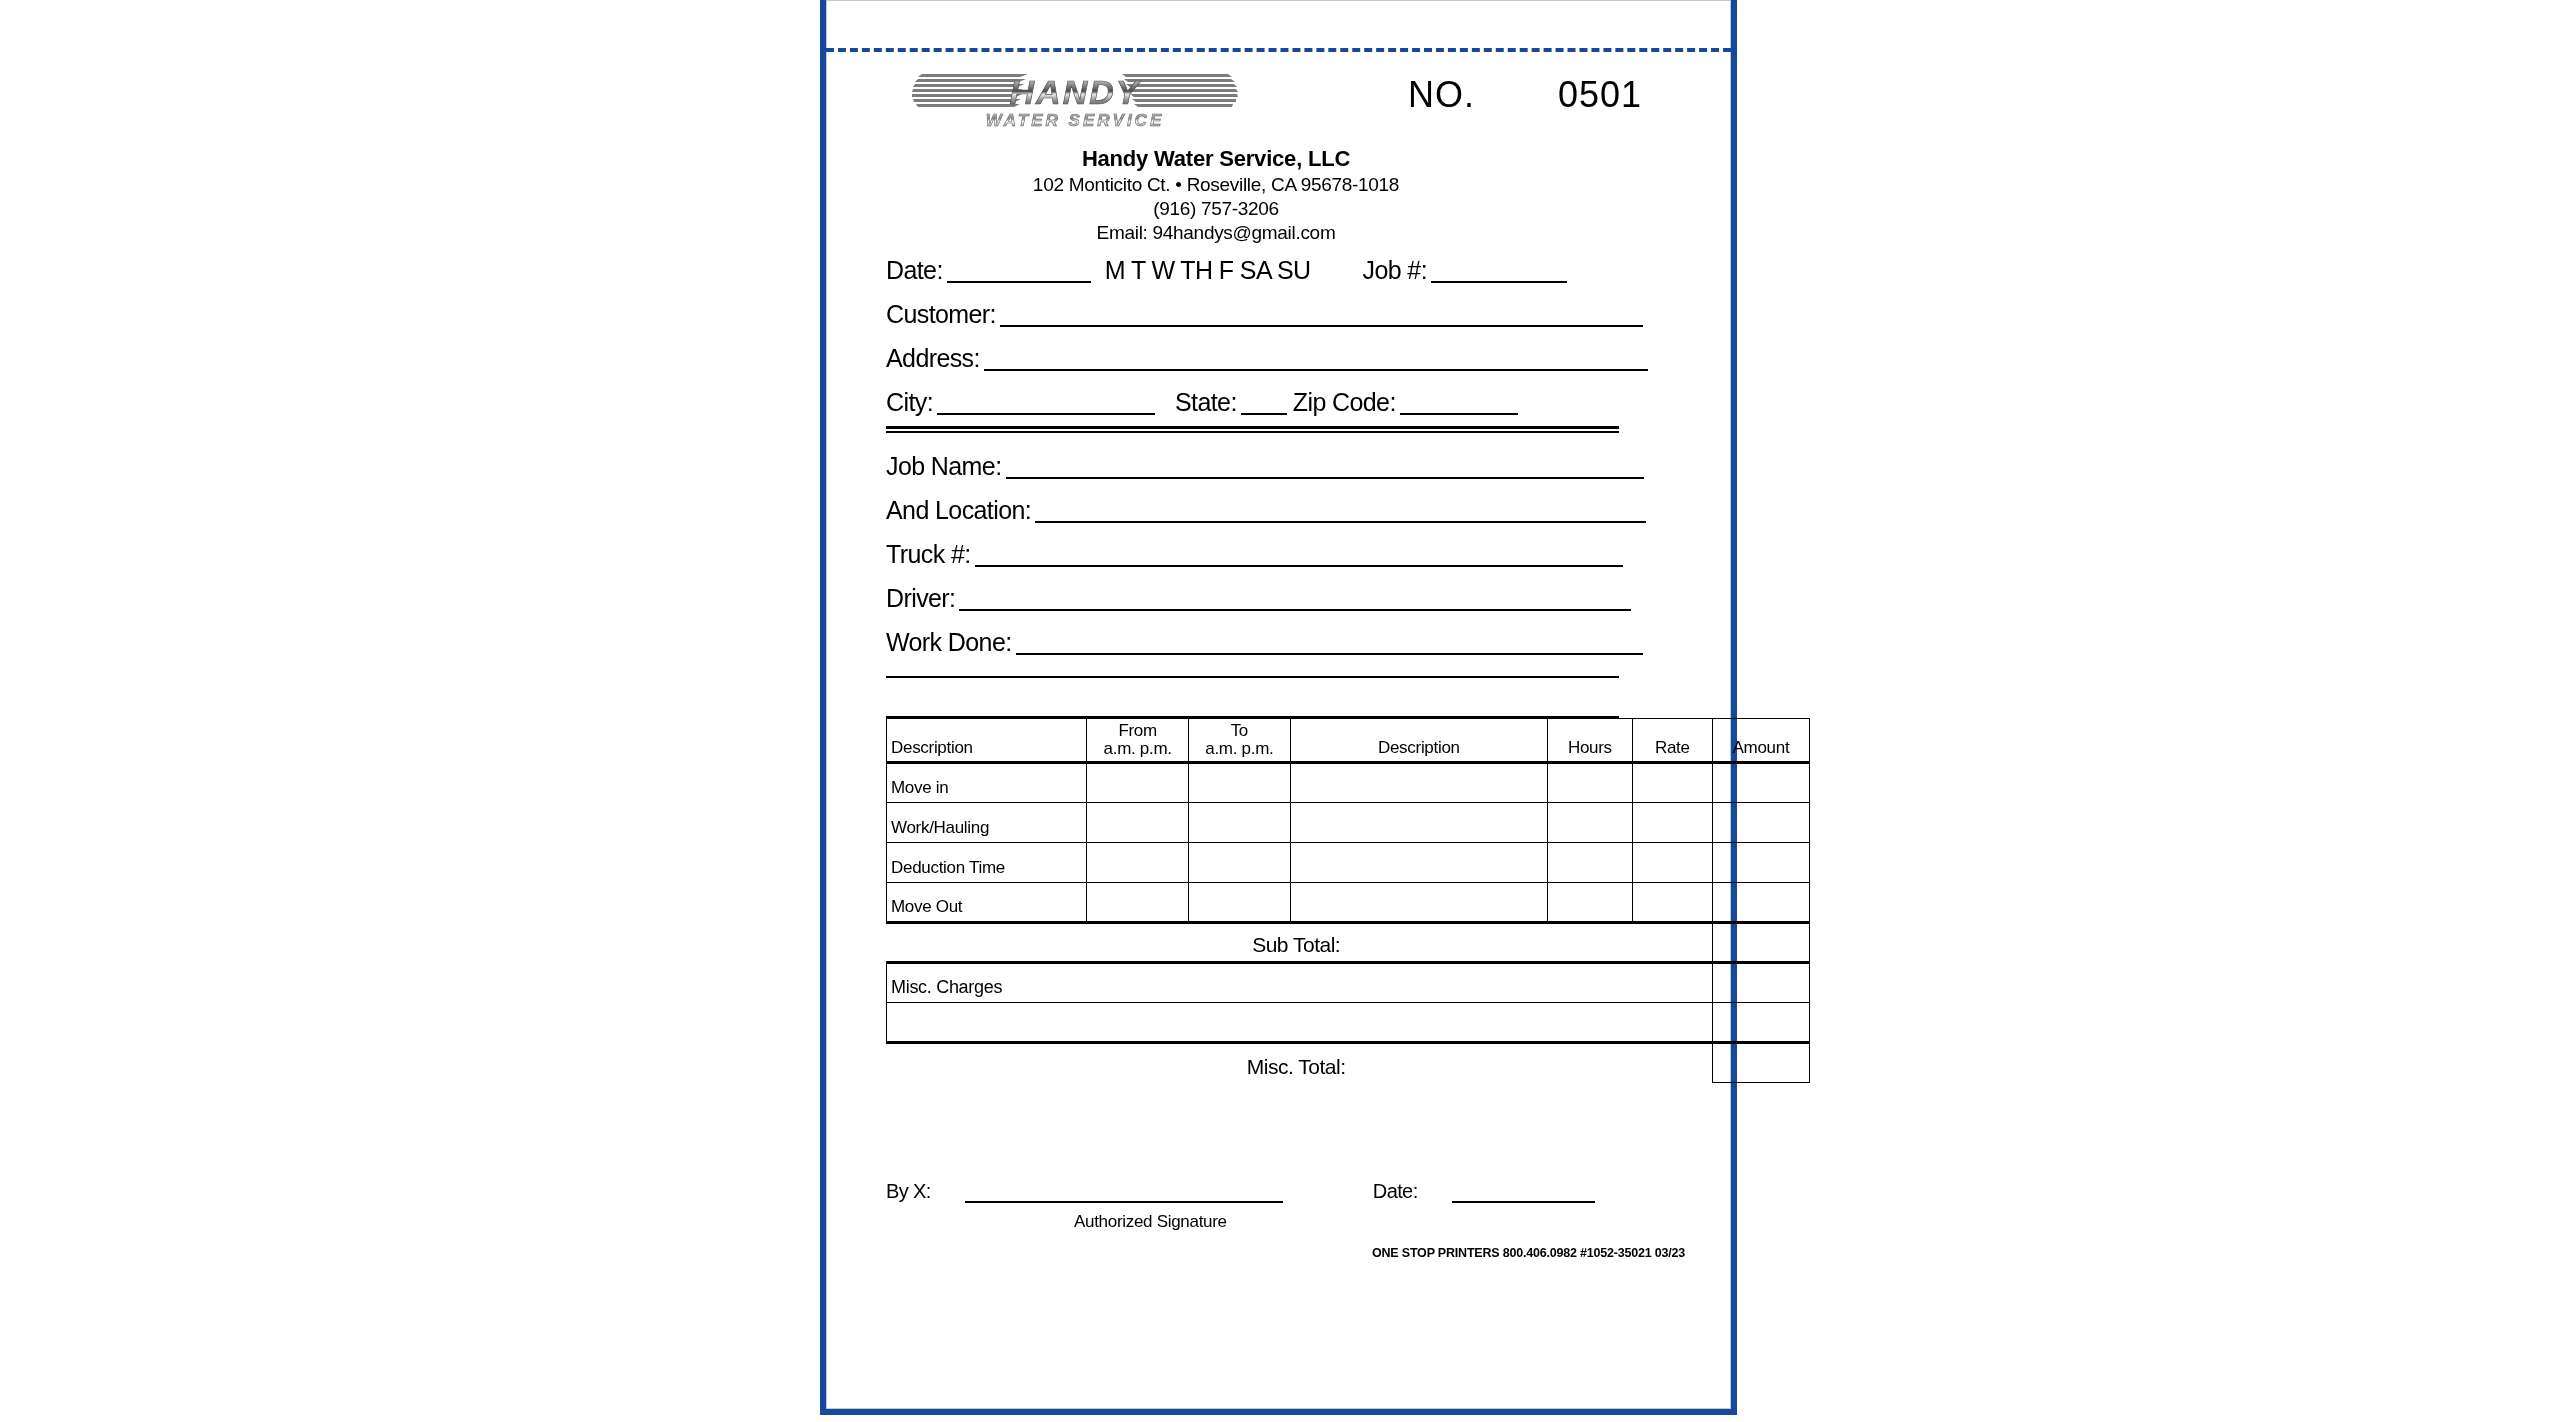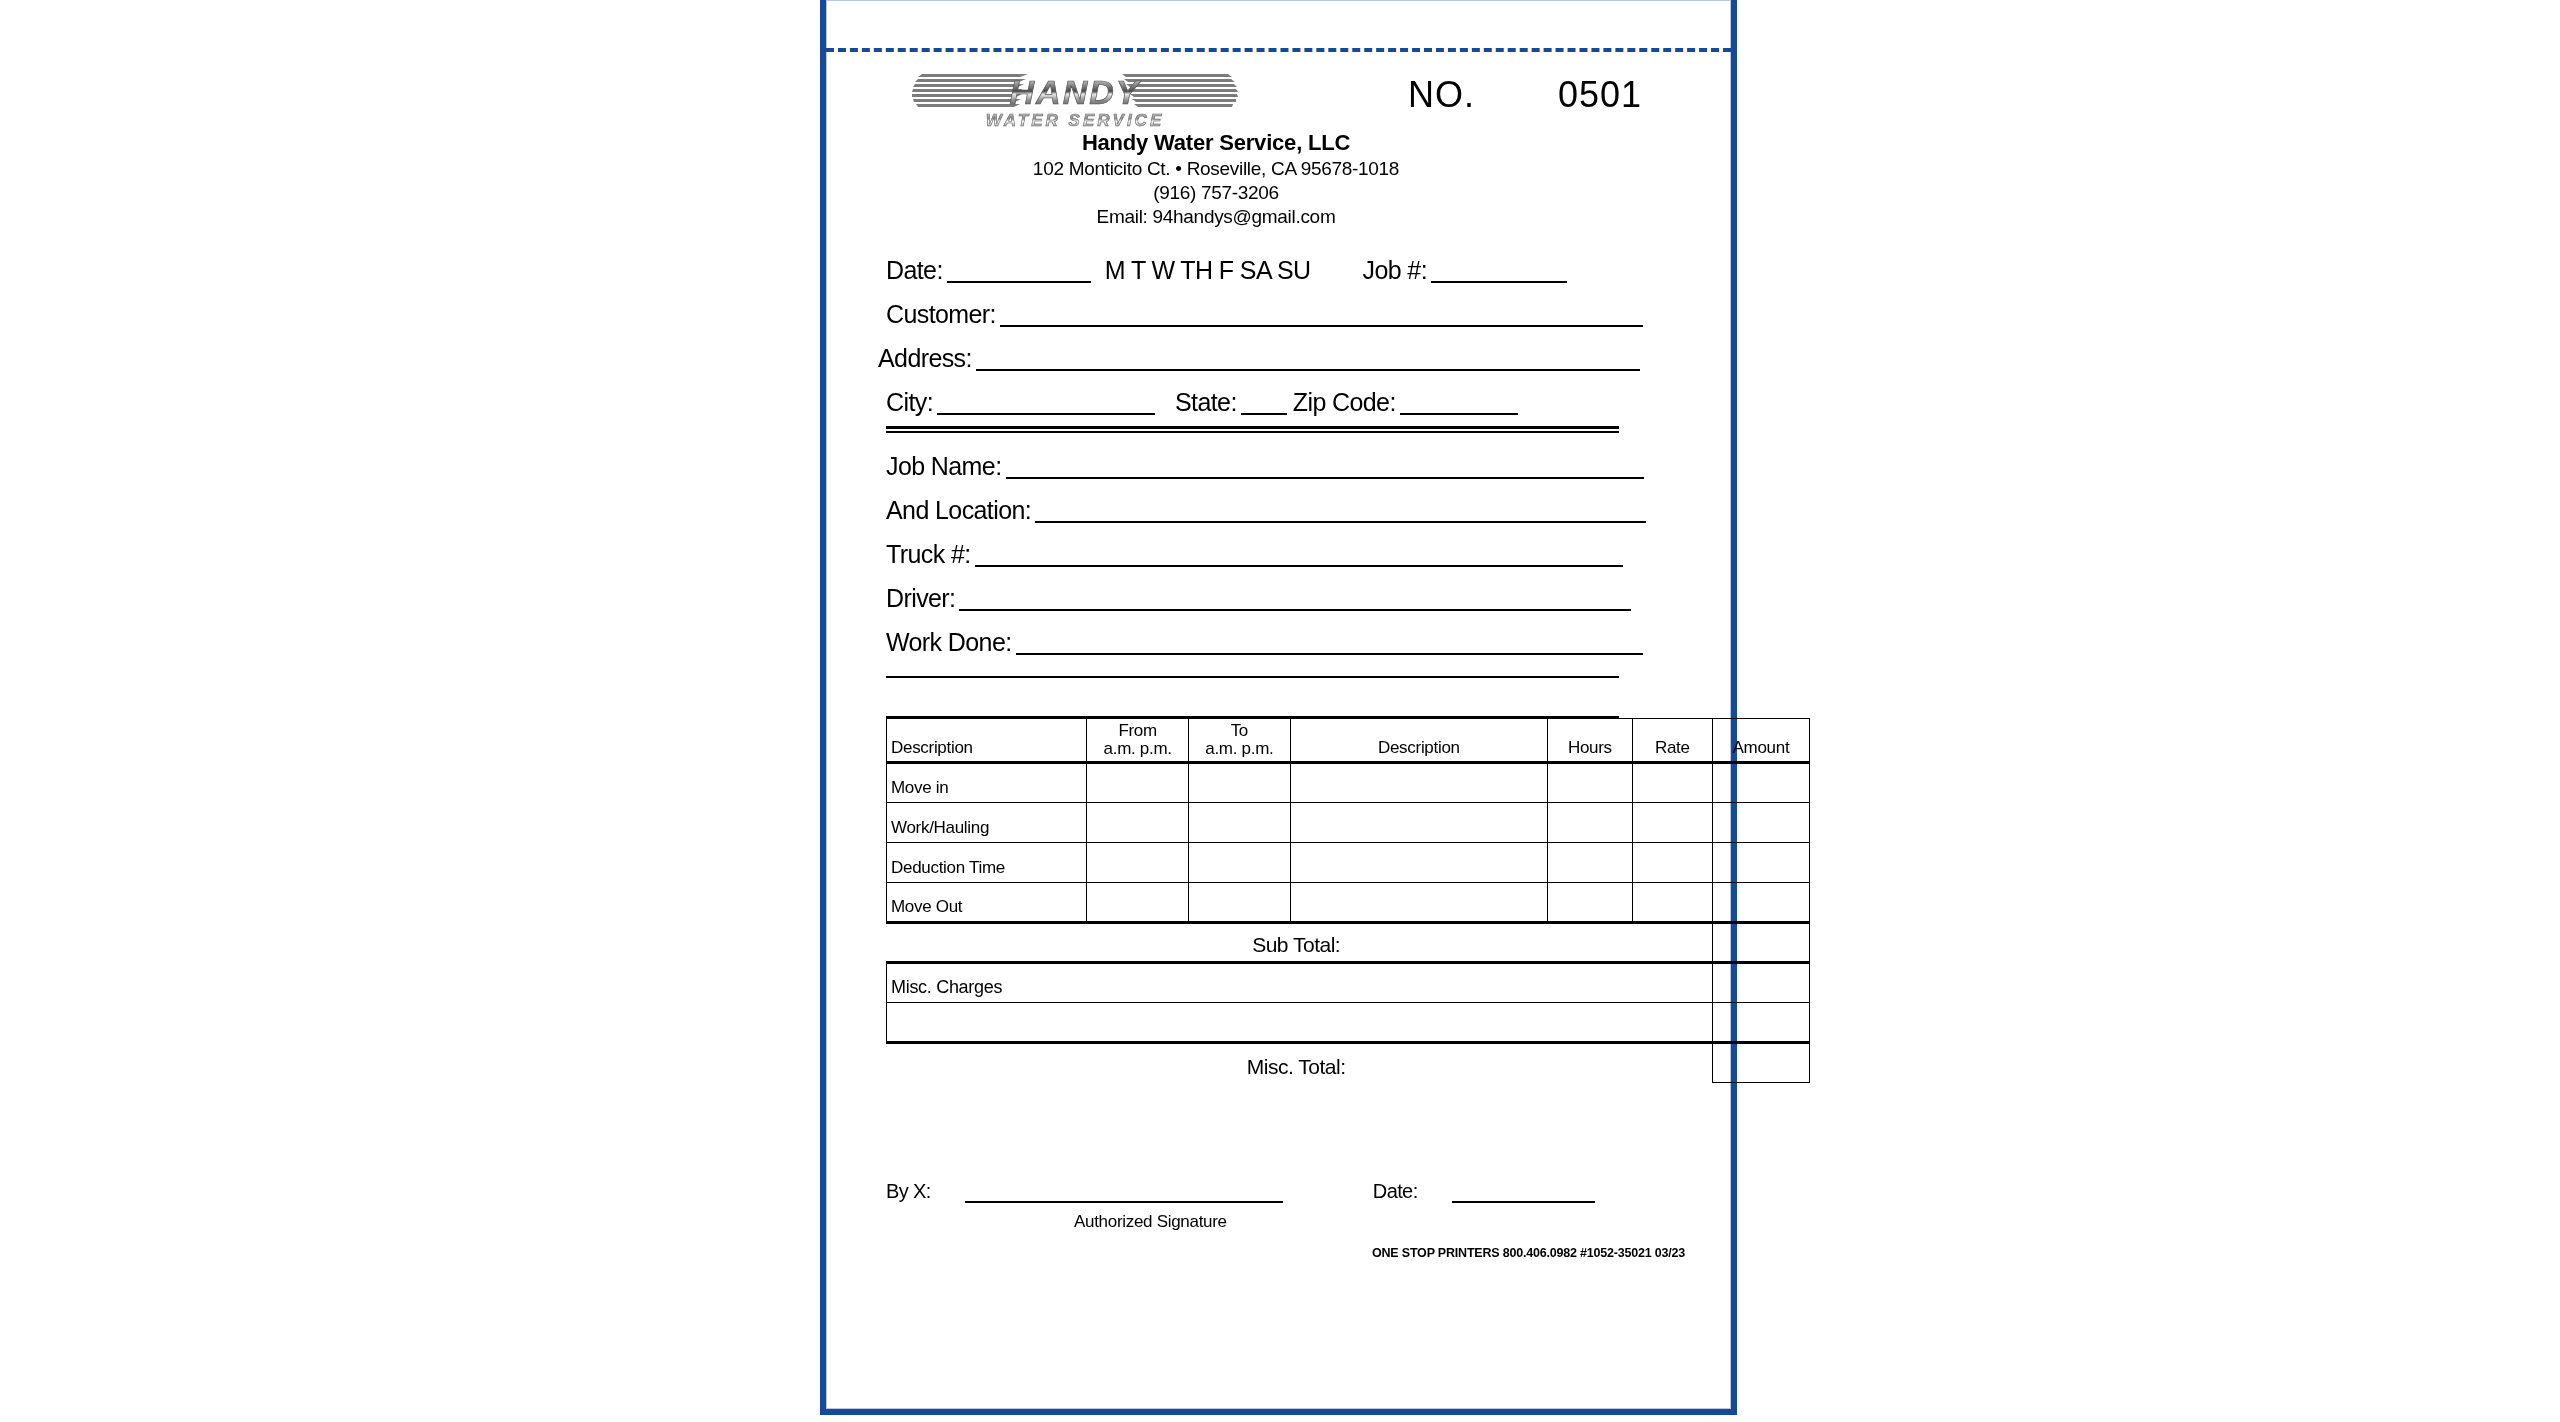--- a/index.html
+++ b/index.html
@@ -61,21 +61,21 @@
     font-size:36px; letter-spacing:1px; font-weight:400;
   }
 
   
   #company{
     position:absolute; left:0; top:76px; width:780px;
     text-align:center;
   }
   #company .name{
     font-size:22px; font-weight:bold; letter-spacing:-.2px;
-    margin:0 0 2px 0;
+    margin:16px 0 2px 0;
   }
   #company .line{
     font-size:19px; letter-spacing:-.3px; margin:0 0 2px 0;
   }
 
   
   .frow{
     position:absolute;
     display:flex; align-items:flex-end;
     font-size:25px; letter-spacing:-.6px;
@@ -243,21 +243,21 @@
     <span class="smallgap" style="width:52px;"></span>
     <span class="lbl">Job #:</span>
     <span class="rule" style="width:136px;"></span>
   </div>
 
   <div class="frow" style="left:60px;top:246px;">
     <span class="lbl">Customer:</span>
     <span class="rule" style="width:643px;"></span>
   </div>
 
-  <div class="frow" style="left:52px;top:290px;">
+  <div class="frow" style="left:60px;top:290px;">
     <span class="lbl">Address:</span>
     <span class="rule" style="width:664px;"></span>
   </div>
 
   <div class="frow" style="left:60px;top:334px;">
     <span class="lbl">City:</span>
     <span class="rule" style="width:218px;"></span>
     <span class="smallgap" style="width:20px;"></span>
     <span class="lbl">State:</span>
     <span class="rule" style="width:46px;"></span>

